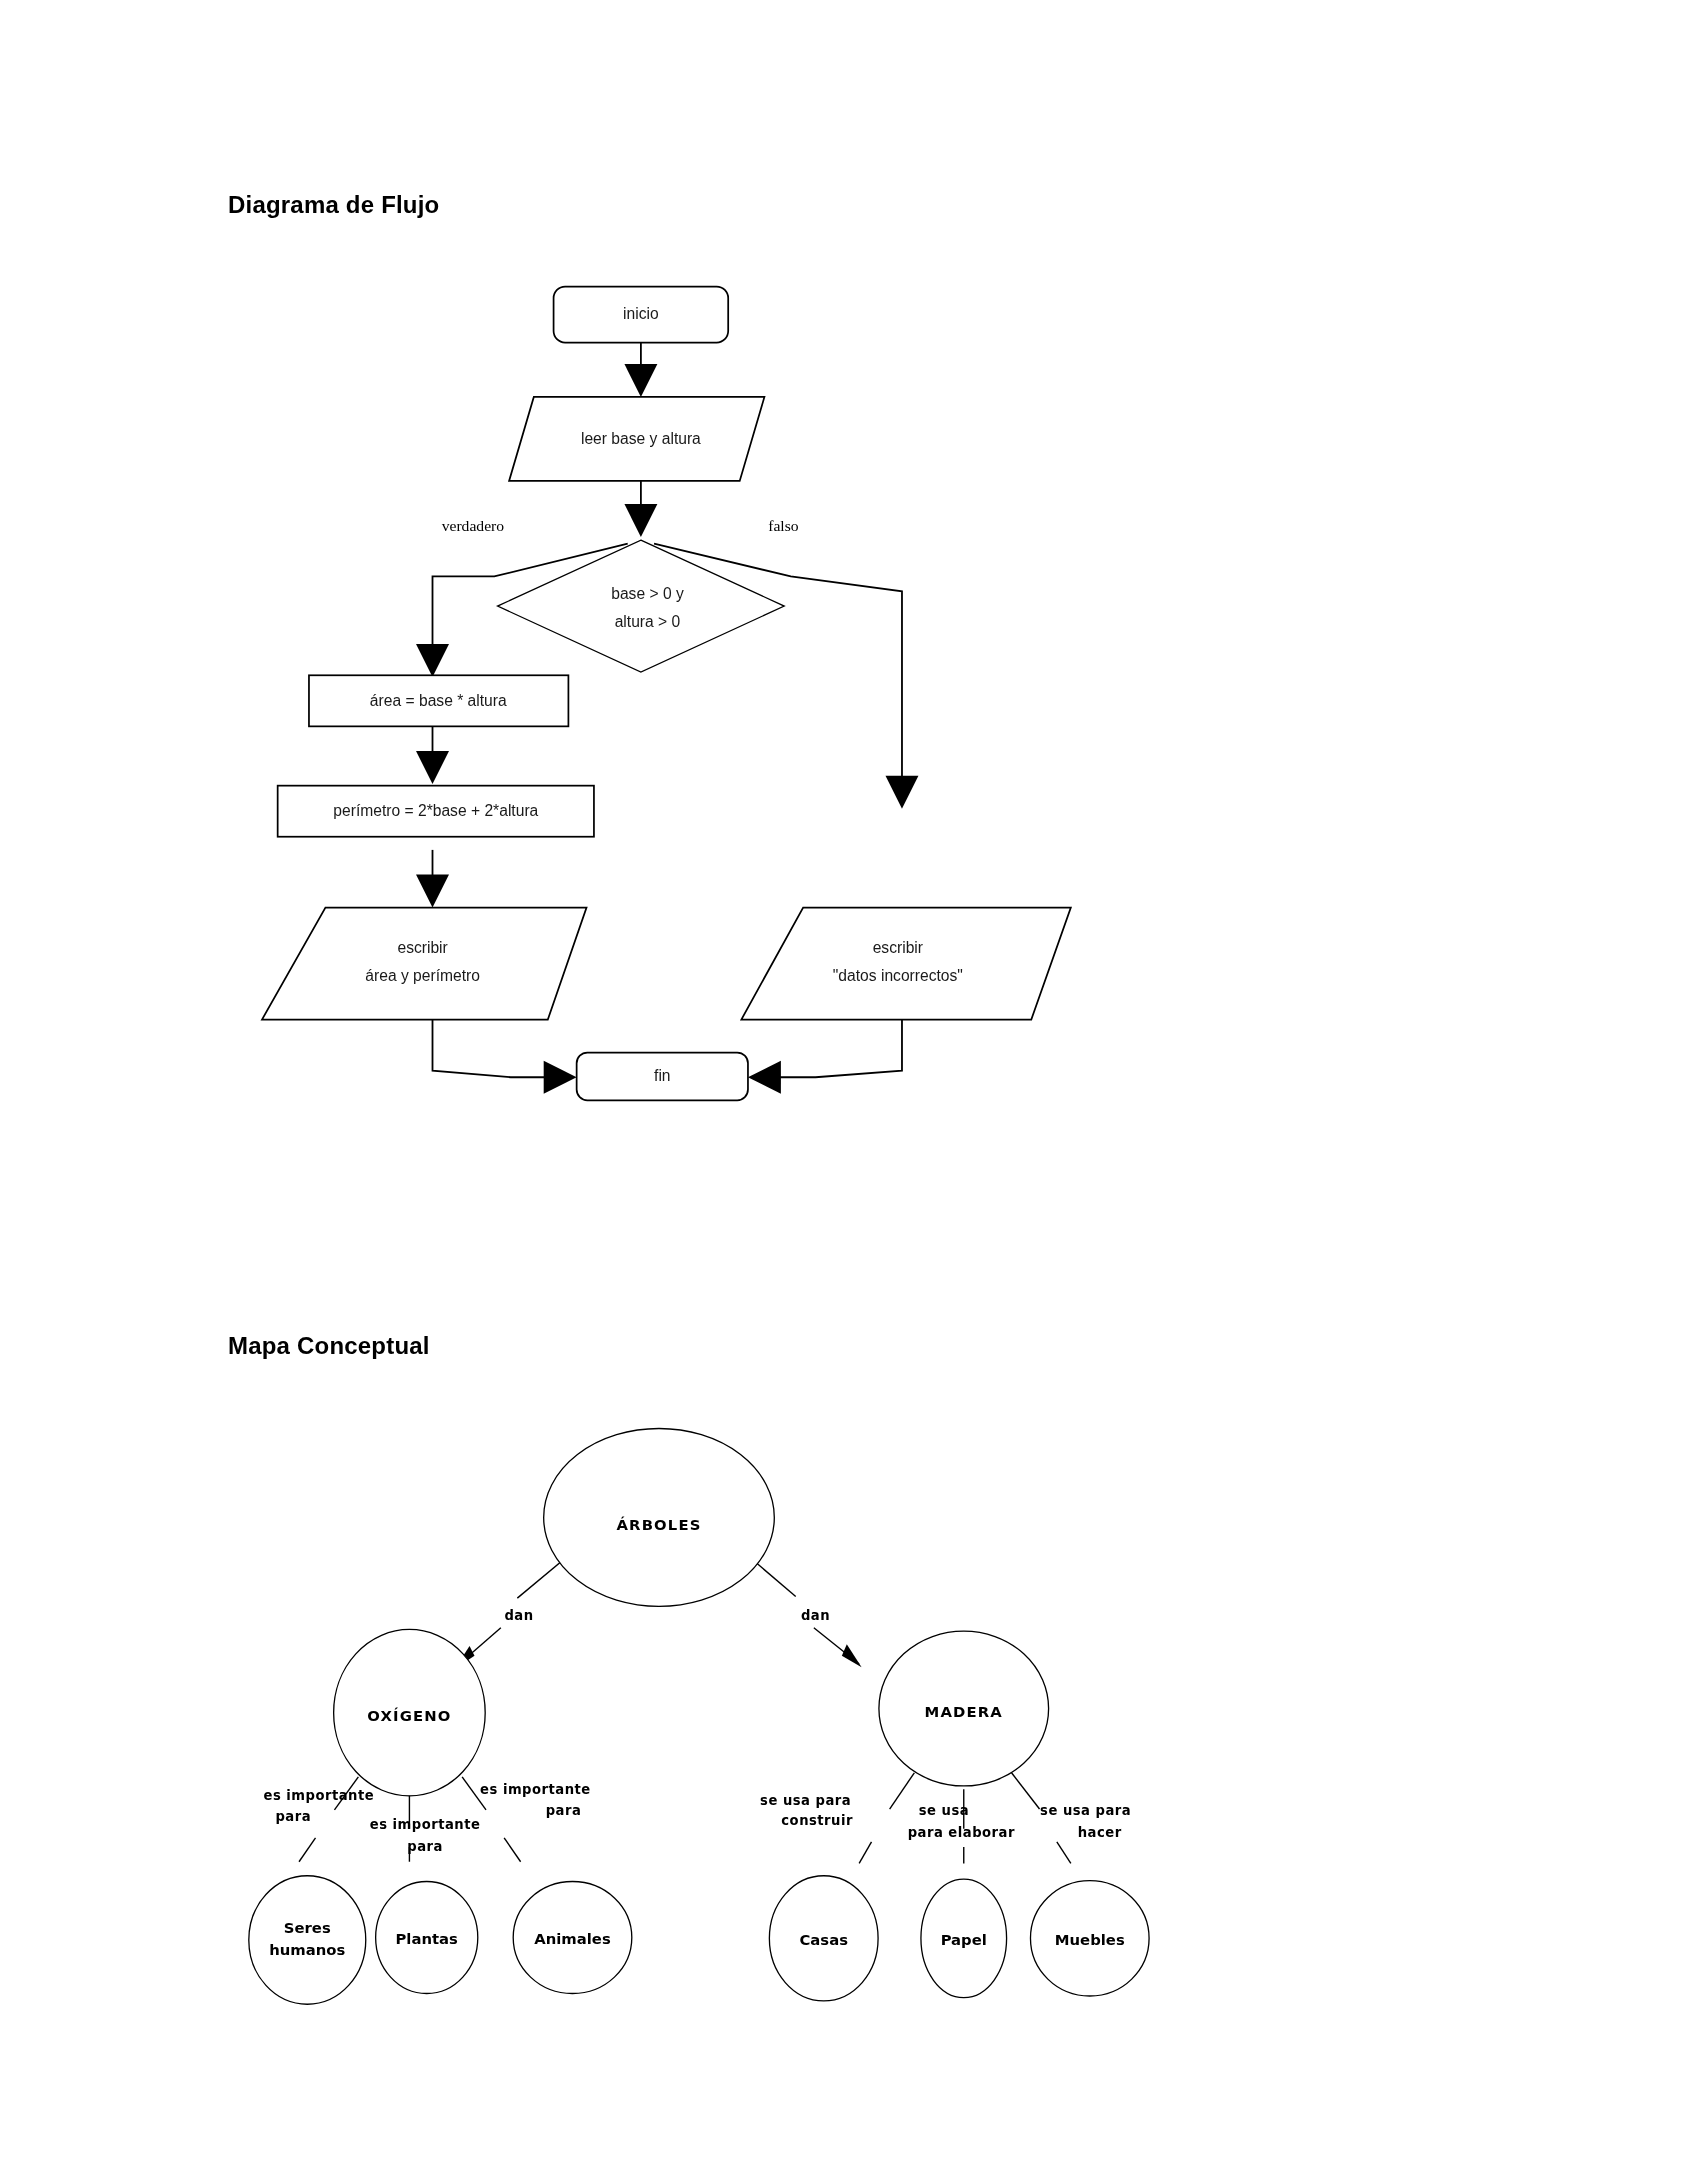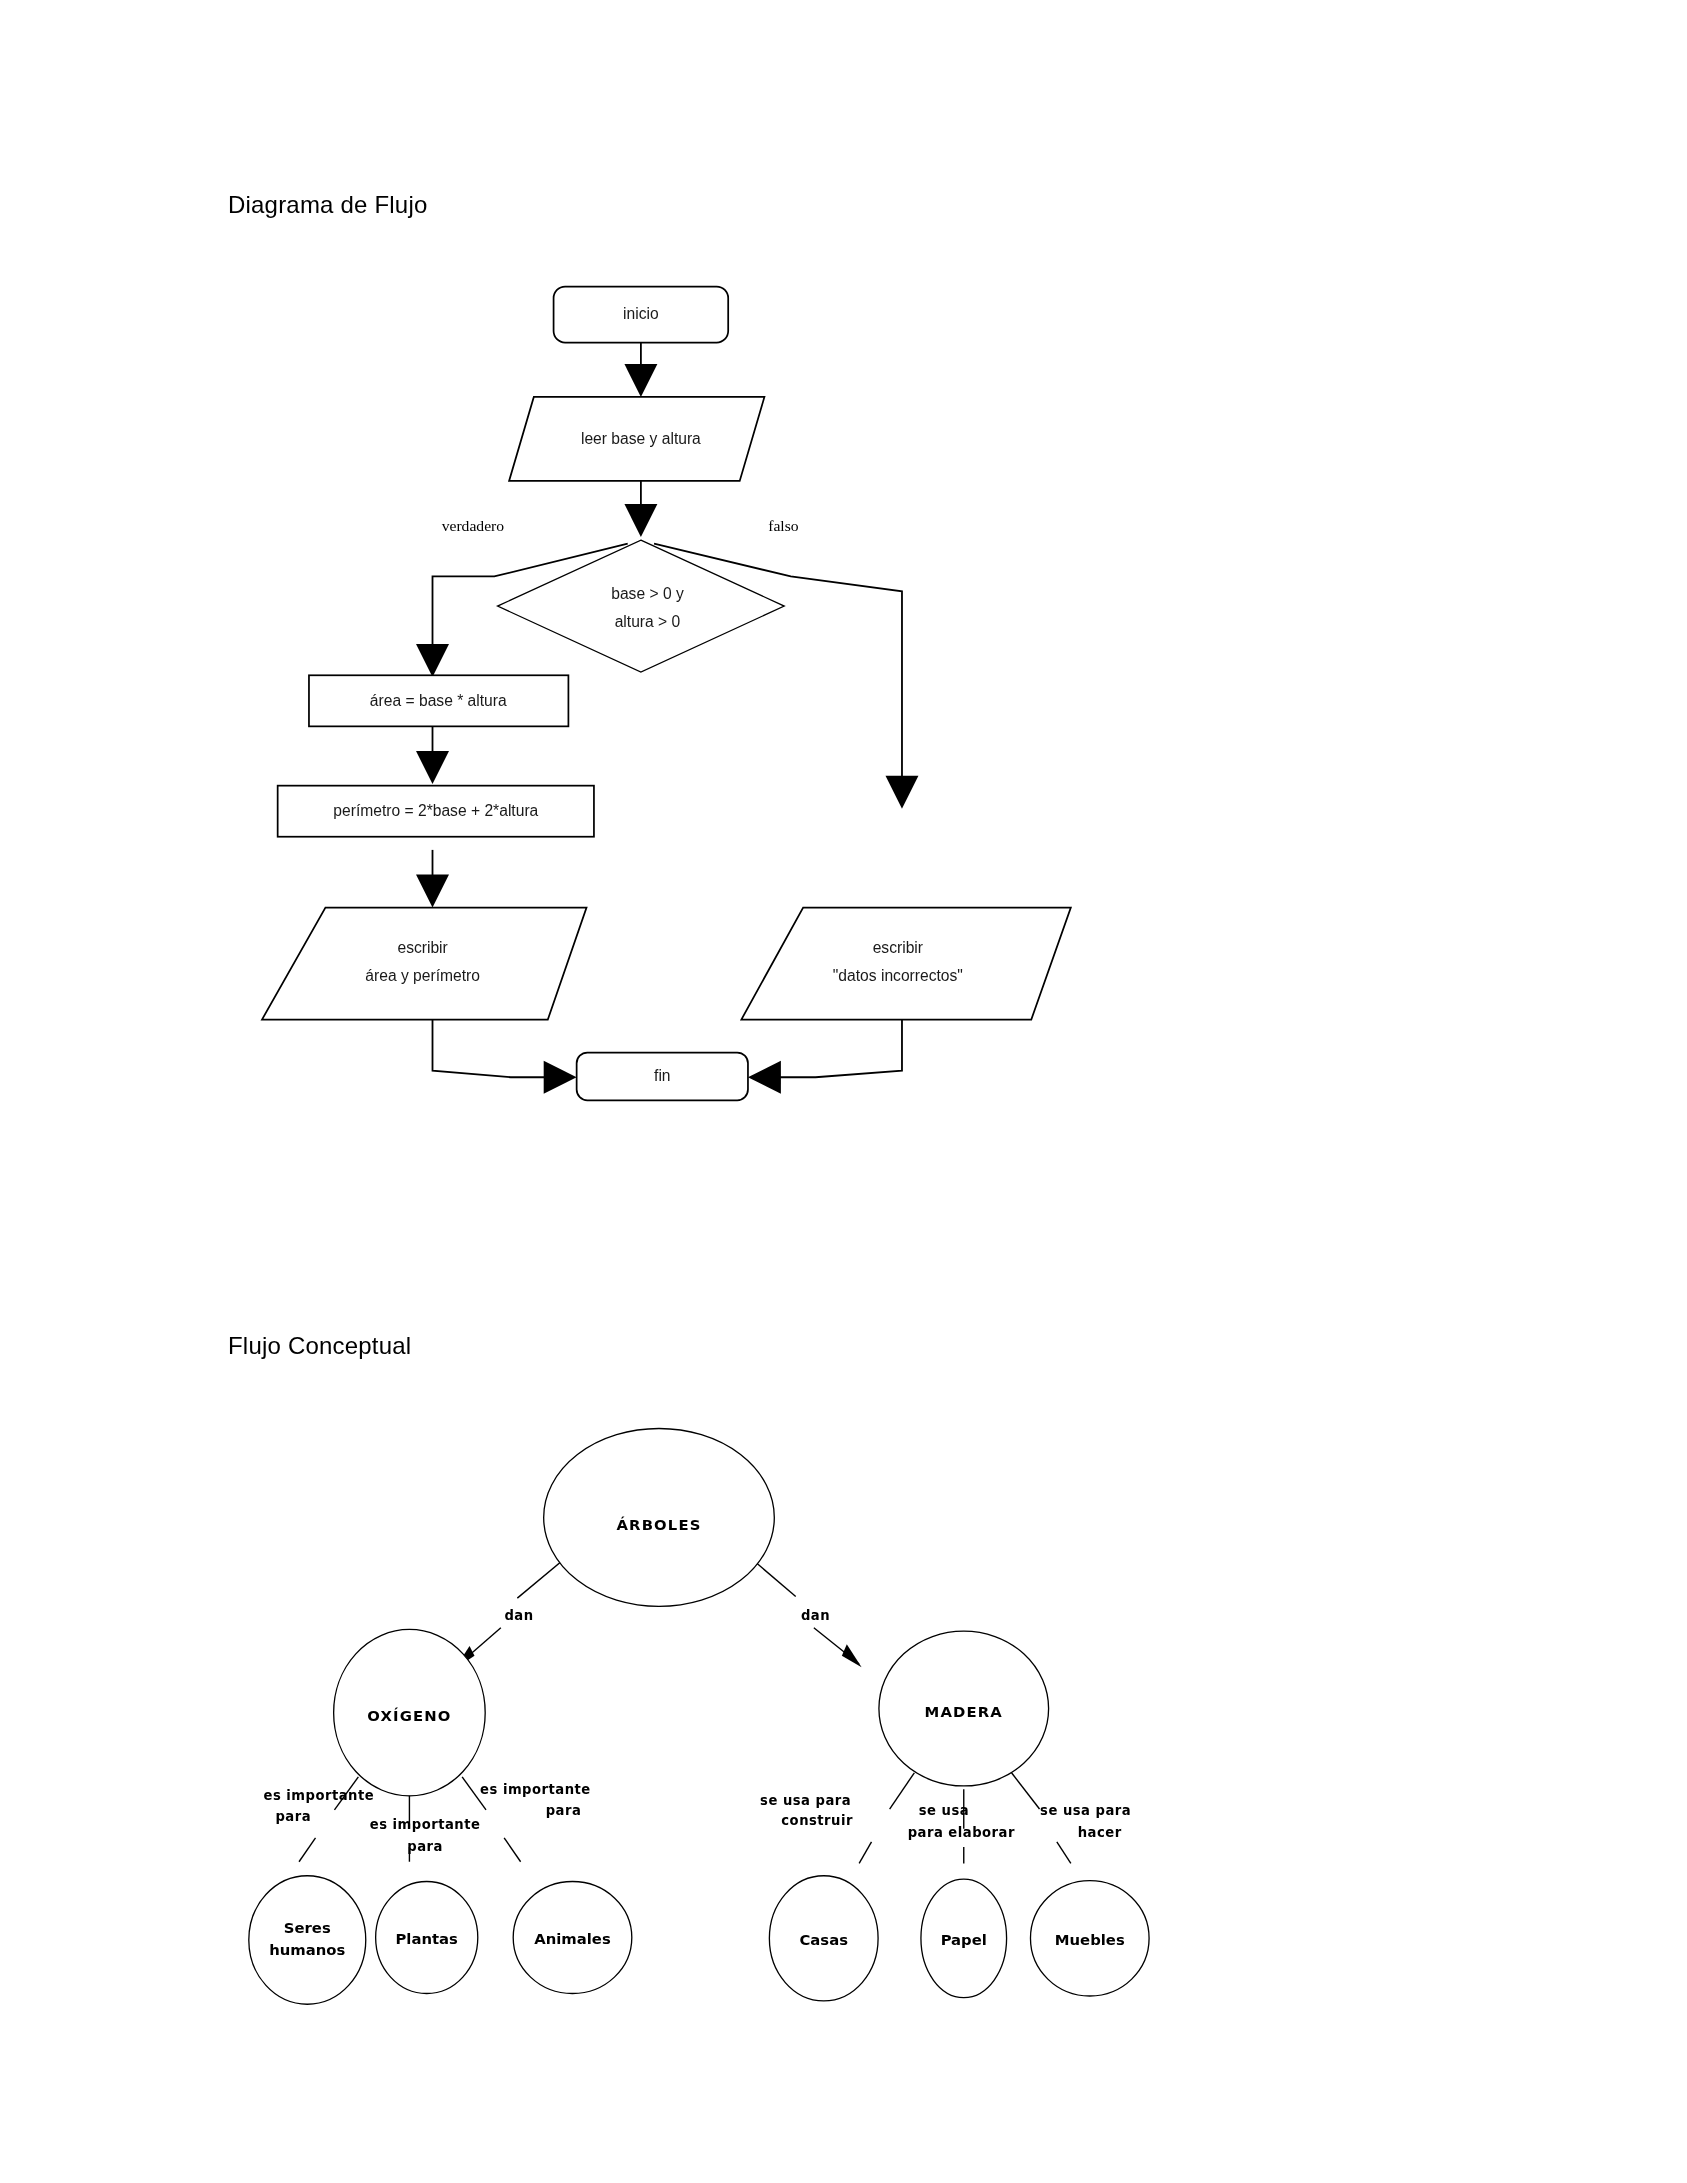--- a/index.html
+++ b/index.html
@@ -19,21 +19,21 @@
   .page {
     position: absolute;
     inset: 0;
     background: #ffffff;
   }
 
   
   .section-heading {
     position: absolute;
     font-family: "Liberation Sans", sans-serif;
-    font-weight: normal;
+    font-weight: bold;
     font-size: 24px;
     letter-spacing: 0.2px;
     color: #000000;
     white-space: nowrap;
   }
   #heading-flujo  { left: 228px; top: 191px; }
   #heading-mapa   { left: 228px; top: 1332px; }
 
   
   .diagram {
@@ -200,21 +200,21 @@
       <text class="node-text" x="1090" y="852">escribir</text>
       <text class="node-text" x="1090" y="886">"datos incorrectos"</text>
     </g>
 
     <g>
       <rect class="shape" x="700" y="978" width="208" height="58" rx="13" ry="13"></rect>
       <text class="node-text" x="804" y="1008">fin</text>
     </g>
   </svg>
 
-  <div class="section-heading" id="heading-mapa">Flujo Conceptual</div>
+  <div class="section-heading" id="heading-mapa">Mapa Conceptual</div>
 
   <svg class="diagram" id="conceptmap-svg" viewBox="0 0 2048 760">
 
     <g>
       <line class="connector-thin" x1="700" y1="200" x2="628" y2="260"></line>
       <line class="connector-thin" x1="608" y1="296" x2="555" y2="342"></line>
       <polygon class="arrowhead" points="576,330 552,346 570,318"></polygon>
     </g>
 
     <g>

